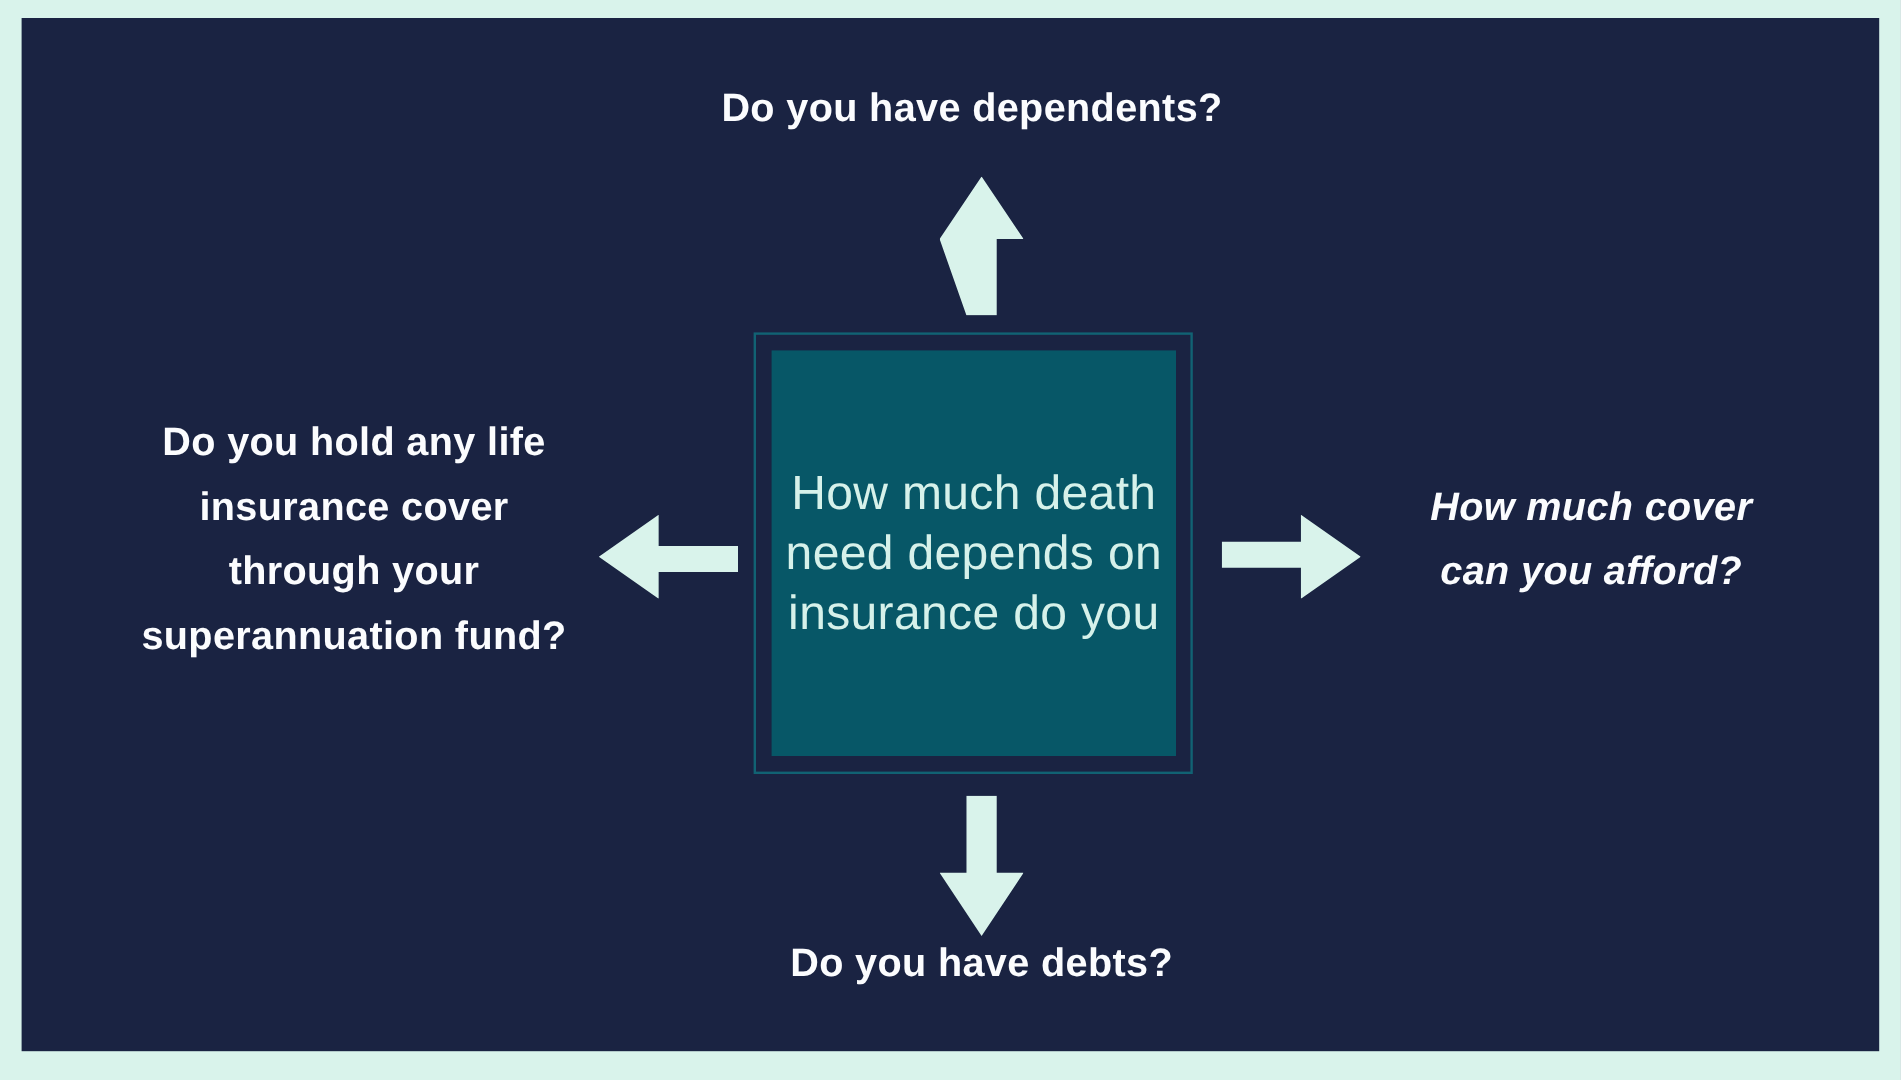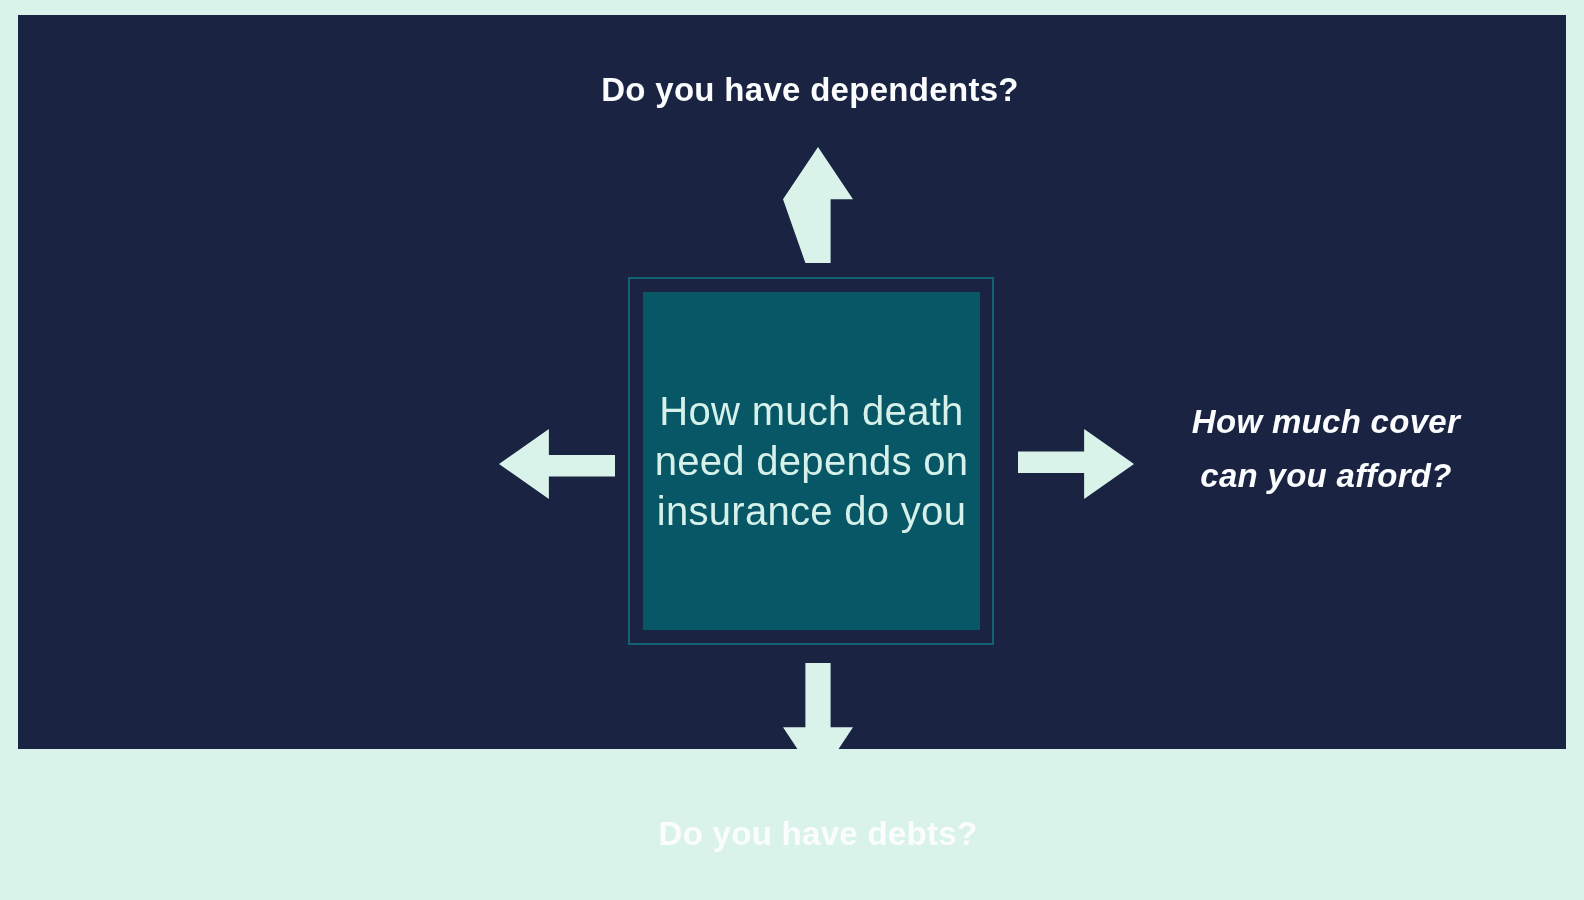--- a/index.html
+++ b/index.html
@@ -18,36 +18,36 @@
     font-family: "Liberation Sans", "DejaVu Sans", sans-serif;
   }
   .frame {
     position: relative;
     width: 1584px; height: 900px;
     background: var(--frame);
   }
   .canvas {
     position: absolute;
     left: 18px; top: 15px;
-    width: 1548px; height: 734px;
+    width: 1548px; height: 861px;
     background: var(--background);
   }
   .label {
     position: absolute;
     color: var(--label-text);
     font-weight: 700;
     font-size: 33px;
     line-height: 54px;
     text-align: center;
     letter-spacing: 0.3px;
   }
   .label-top    { left: 0px;    top: 48px;  width: 1584px; }
   .label-left   { left: 42px;   top: 326px; width: 470px; }
   .label-right  { left: 1108px; top: 380px; width: 400px; font-style: italic; }
-  .label-bottom { left: 600px;  top: 760px; width: 400px; margin-top: 32px; }
+  .label-bottom { left: 600px;  top: 760px; width: 400px; }
 
   .center-outline {
     position: absolute;
     left: 610px; top: 262px;
     width: 366px; height: 368px;
     border: 2px solid var(--box-outline);
     background: transparent;
   }
   .center-box {
     position: absolute;
@@ -92,20 +92,26 @@
   }
 </style>
 </head>
 <body>
 
 <div class="frame">
   <div class="canvas">
 
     <div class="label label-top">Do you have dependents?</div>
 
+    <div class="label label-left">
+      <div>Do you hold any life</div>
+      <div>insurance cover</div>
+      <div>through your</div>
+      <div>superannuation fund?</div>
+    </div>
 
     <div class="label label-right">
       <div>How much cover</div>
       <div>can you afford?</div>
     </div>
 
     <div class="label label-bottom">Do you have debts?</div>
 
     <div class="center-outline"></div>
 

